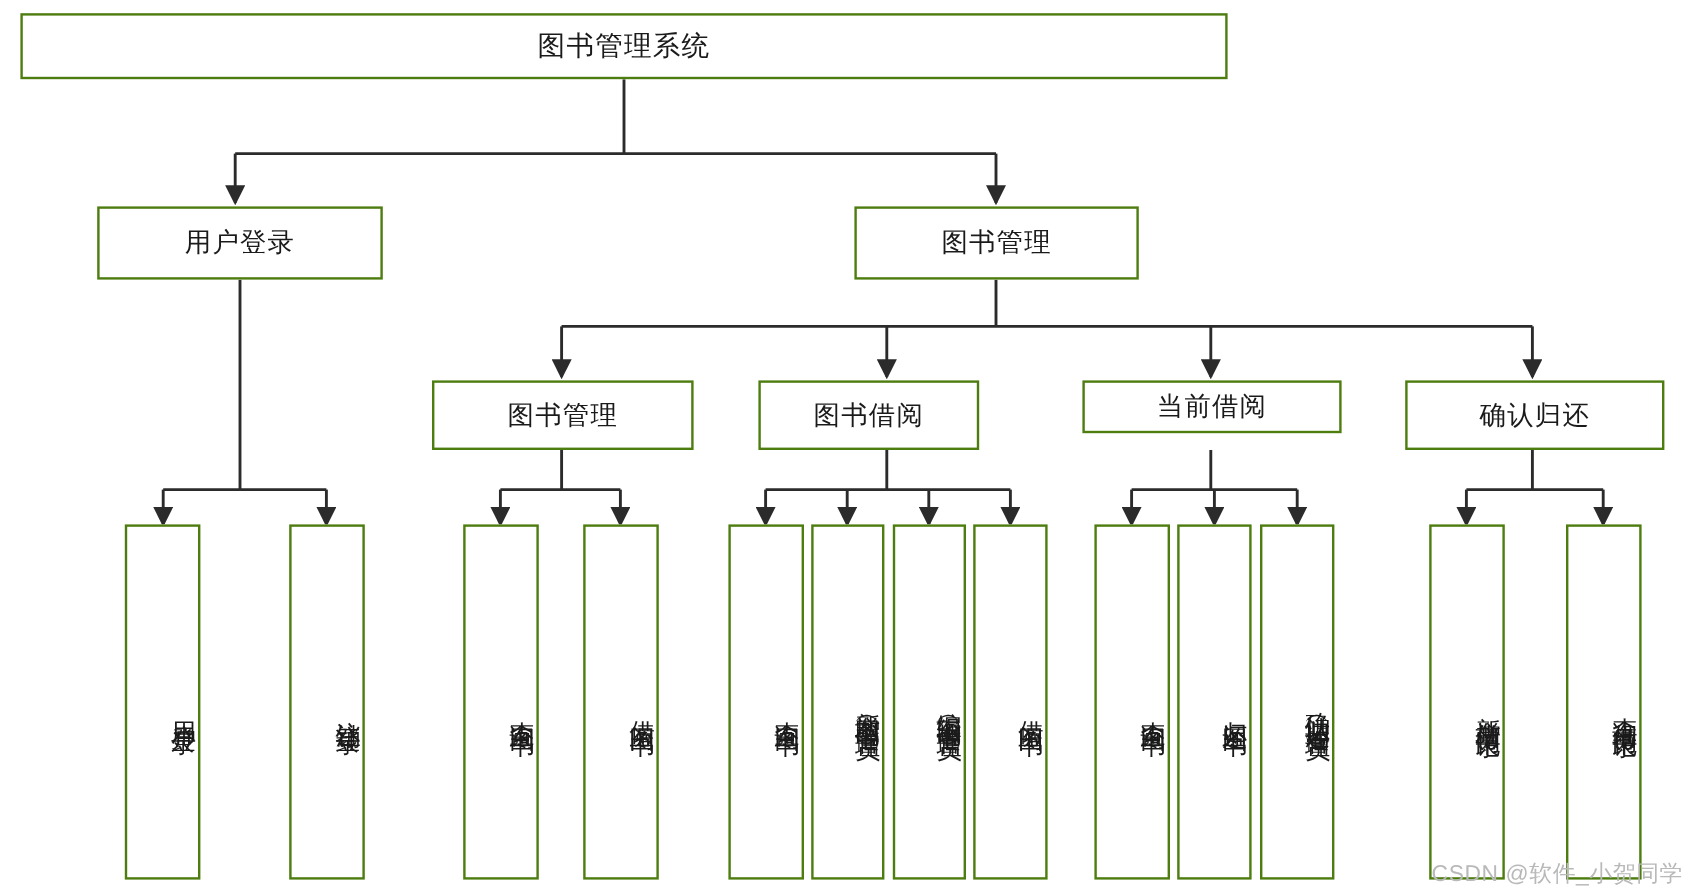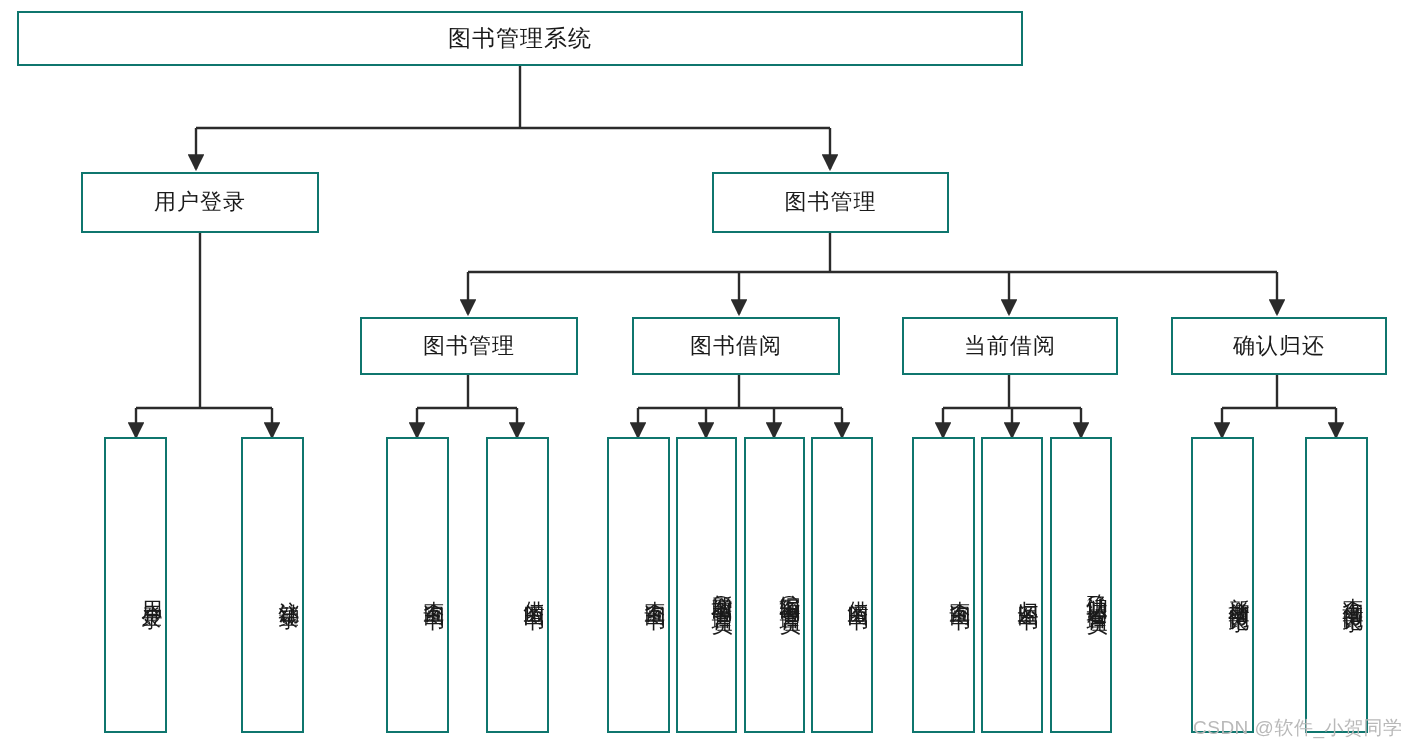--- a/index.html
+++ b/index.html
@@ -21,21 +21,21 @@
     position: absolute;
     left: 0;
     top: 0;
     width: 1405px;
     height: 747px;
   }
   .node {
     position: absolute;
     box-sizing: border-box;
     background: #ffffff;
-    border: 2px solid #0f766e;
+    border: 2px solid #4d7c0f;
     display: flex;
     align-items: center;
     justify-content: center;
     color: #1a1a1a;
     z-index: 3;
   }
   .node.horiz {
     font-size: 22px;
     line-height: 1.2;
     letter-spacing: 1px;
@@ -116,22 +116,22 @@
       <path d="M 1336 408 L 1336 437" marker-end="url(#arrow)"></path>
     </g>
   </svg>
 
   <div class="node horiz root" style="left:17px; top:11px; width:1006px; height:55px;">图书管理系统</div>
 
   <div class="node horiz" style="left:81px; top:172px; width:238px; height:61px;">用户登录</div>
   <div class="node horiz" style="left:712px; top:172px; width:237px; height:61px;">图书管理</div>
 
   <div class="node horiz" style="left:360px; top:317px; width:218px; height:58px;">图书管理</div>
-  <div class="node horiz" style="left:632px; top:317px; width:208px; height:58px;">图书借阅</div>
-  <div class="node horiz" style="left:902px; top:317px; width:216px; height:58px;">当前借阅</div>
+  <div class="node horiz" style="left:632px; top:317px; width:184px; height:58px;">图书借阅</div>
+  <div class="node horiz" style="left:902px; top:317px; width:216px; height:44px;">当前借阅</div>
   <div class="node horiz" style="left:1171px; top:317px; width:216px; height:58px;">确认归还</div>
 
   <div class="node vert" style="left:104px; top:437px; width:63px; height:296px;">用户登录</div>
   <div class="node vert" style="left:241px; top:437px; width:63px; height:296px;">注销登录</div>
 
   <div class="node vert" style="left:386px; top:437px; width:63px; height:296px;">查询图书</div>
   <div class="node vert" style="left:486px; top:437px; width:63px; height:296px;">借阅图书</div>
 
   <div class="node vert" style="left:607px; top:437px; width:63px; height:296px;">查询图书</div>
   <div class="node vert" style="left:676px; top:437px; width:61px; height:296px;">新增图书（管理员）</div>

